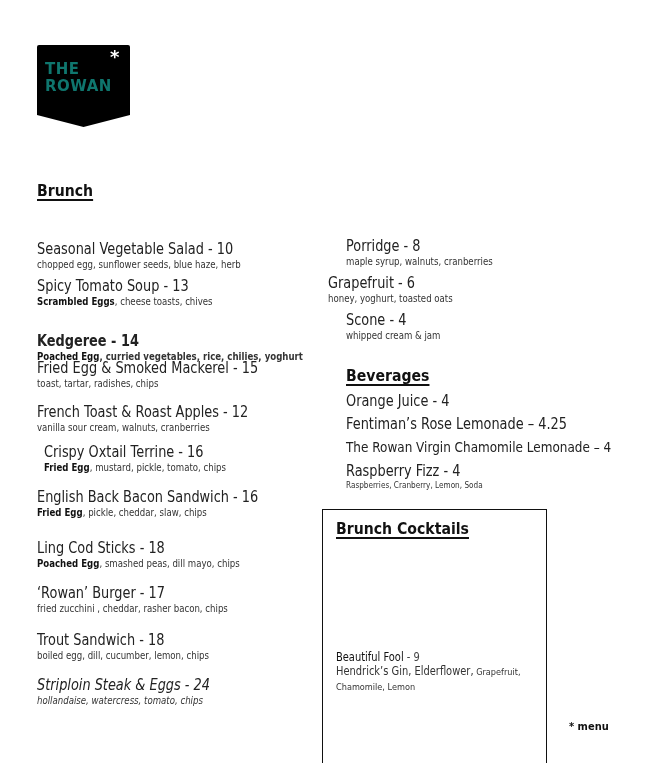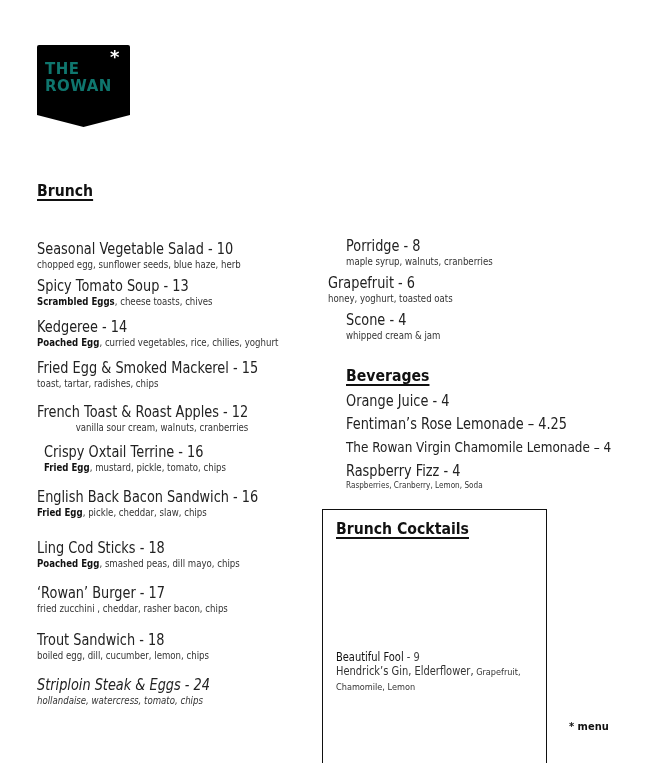--- a/index.html
+++ b/index.html
@@ -50,29 +50,29 @@
 <div class="section-title" style="left:37px; top:181px;">Brunch</div>
 
 <div class="item" style="left:37px; top:240px;">
   <span class="item-name">Seasonal Vegetable Salad - 10</span>
   <span class="item-desc"><b></b><span>chopped egg, sunflower seeds, blue haze, herb</span></span>
 </div>
 <div class="item" style="left:37px; top:277px;">
   <span class="item-name">Spicy Tomato Soup - 13</span>
   <span class="item-desc"><b>Scrambled Eggs</b><span>, cheese toasts, chives</span></span>
 </div>
-<div class="item" style="left:37px; top:318px;">
+<div class="item" style="left:37px; top:332px;font-weight:bold;">
   <span class="item-name">Kedgeree - 14</span>
   <span class="item-desc"><b>Poached Egg</b><span>, curried vegetables, rice, chilies, yoghurt</span></span>
 </div>
 <div class="item" style="left:37px; top:359px;">
   <span class="item-name">Fried Egg &amp; Smoked Mackerel - 15</span>
   <span class="item-desc"><b></b><span>toast, tartar, radishes, chips</span></span>
 </div>
-<div class="item" style="left:37px; top:403px;text-align:right;">
+<div class="item" style="left:37px; top:403px;">
   <span class="item-name">French Toast &amp; Roast Apples - 12</span>
   <span class="item-desc"><b></b><span>vanilla sour cream, walnuts, cranberries</span></span>
 </div>
 <div class="item" style="left:37px; top:443px;margin-left:7px;">
   <span class="item-name">Crispy Oxtail Terrine - 16</span>
   <span class="item-desc"><b>Fried Egg</b><span>, mustard, pickle, tomato, chips</span></span>
 </div>
 <div class="item" style="left:37px; top:488px;">
   <span class="item-name">English Back Bacon Sandwich - 16</span>
   <span class="item-desc"><b>Fried Egg</b><span>, pickle, cheddar, slaw, chips</span></span>

